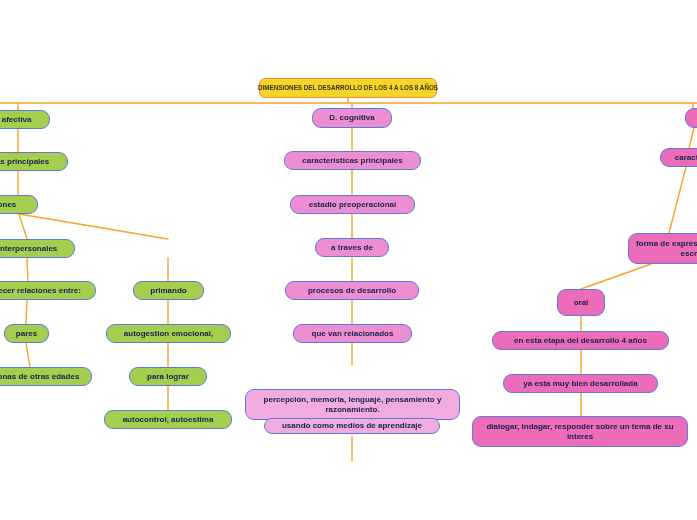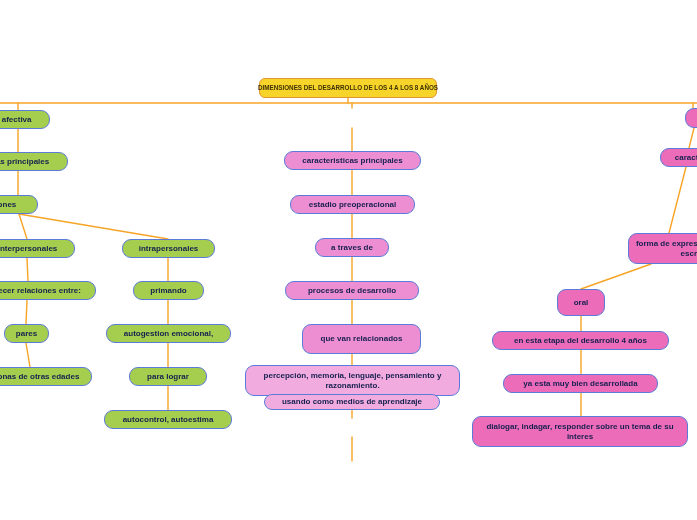--- a/index.html
+++ b/index.html
@@ -18,21 +18,21 @@
     display:flex;align-items:center;justify-content:center;
     text-align:center;
     border:1.6px solid #5c7bd9;
     border-radius:9px;
     font-weight:bold;font-size:8px;line-height:1.25;
     color:#15204f;
     padding:1px 6px;
   }
   .g{background:#a6ce4e;}
   .p{background:#ee8ed2;}
-  .pl{background:#f2abdf;}
+  .pl{background:#f2abdf;margin-top:24px;}
   .m{background:#ed6cb9;}
   .title{
     background:#f6d42a;
     border:1.6px solid #e2952f;
     border-radius:6px;
     font-size:6.3px;
     white-space:nowrap;
     color:#3f3200;
     padding:1px 4px;
   }
@@ -78,31 +78,31 @@
   <div class="node title" style="left:259px;top:78px;width:178px;height:20px">DIMENSIONES DEL DESARROLLO DE LOS 4 A LOS 8 AÑOS</div>
 
   <div class="node g" style="left:-55px;top:110px;width:105px;height:19px">D. socio - afectiva</div>
   <div class="node g" style="left:-70px;top:152px;width:138px;height:19px">caracteristicas principales</div>
   <div class="node g" style="left:-45px;top:195px;width:83px;height:19px">relaciones</div>
   <div class="node g" style="left:-20px;top:239px;width:95px;height:19px">interpersonales</div>
   <div class="node g" style="left:-40px;top:281px;width:136px;height:19px">establecer relaciones entre:</div>
   <div class="node g" style="left:4px;top:324px;width:45px;height:19px">pares</div>
   <div class="node g" style="left:-32px;top:367px;width:124px;height:19px">personas de otras edades</div>
 
-  <div class="node g" style="left:122px;top:239px;width:93px;height:19px">intrapersonales</div>
   <div class="node g" style="left:133px;top:281px;width:71px;height:19px">primando</div>
   <div class="node g" style="left:106px;top:324px;width:125px;height:19px">autogestion emocional,</div>
   <div class="node g" style="left:129px;top:367px;width:78px;height:19px">para lograr</div>
   <div class="node g" style="left:104px;top:410px;width:128px;height:19px">autocontrol, autoestima</div>
 
+  <div class="node p" style="left:312px;top:108px;width:80px;height:20px">D. cognitiva</div>
   <div class="node p" style="left:284px;top:151px;width:137px;height:19px">caracteristicas principales</div>
   <div class="node p" style="left:290px;top:195px;width:125px;height:19px">estadio preoperacional</div>
   <div class="node p" style="left:315px;top:238px;width:74px;height:19px">a traves de</div>
   <div class="node p" style="left:285px;top:281px;width:134px;height:19px">procesos de desarrollo</div>
-  <div class="node p" style="left:302px;top:324px;width:119px;height:30px">que van relacionados</div>
+  <div class="node p" style="left:293px;top:324px;width:119px;height:19px">que van relacionados</div>
   <div class="node pl" style="left:245px;top:365px;width:215px;height:31px">percepción, memoria, lenguaje, pensamiento y razonamiento.</div>
   <div class="node pl" style="left:264px;top:394px;width:176px;height:16px">usando como medios de aprendizaje</div>
 
   <div class="node m" style="left:685px;top:108px;width:90px;height:20px"></div>
   <div class="node m" style="left:660px;top:148px;width:130px;height:19px">caracteristicas principales</div>
   <div class="node m" style="left:628px;top:233px;width:131px;height:31px">forma de expresión corporal o escrita</div>
   <div class="node m" style="left:557px;top:289px;width:48px;height:27px">oral</div>
   <div class="node m" style="left:492px;top:331px;width:177px;height:19px">en esta etapa del desarrollo  4 años</div>
   <div class="node m" style="left:503px;top:374px;width:155px;height:19px">ya esta muy bien desarrollada</div>
   <div class="node m" style="left:472px;top:416px;width:216px;height:31px">dialogar, indagar, responder sobre un tema de su interes</div>

